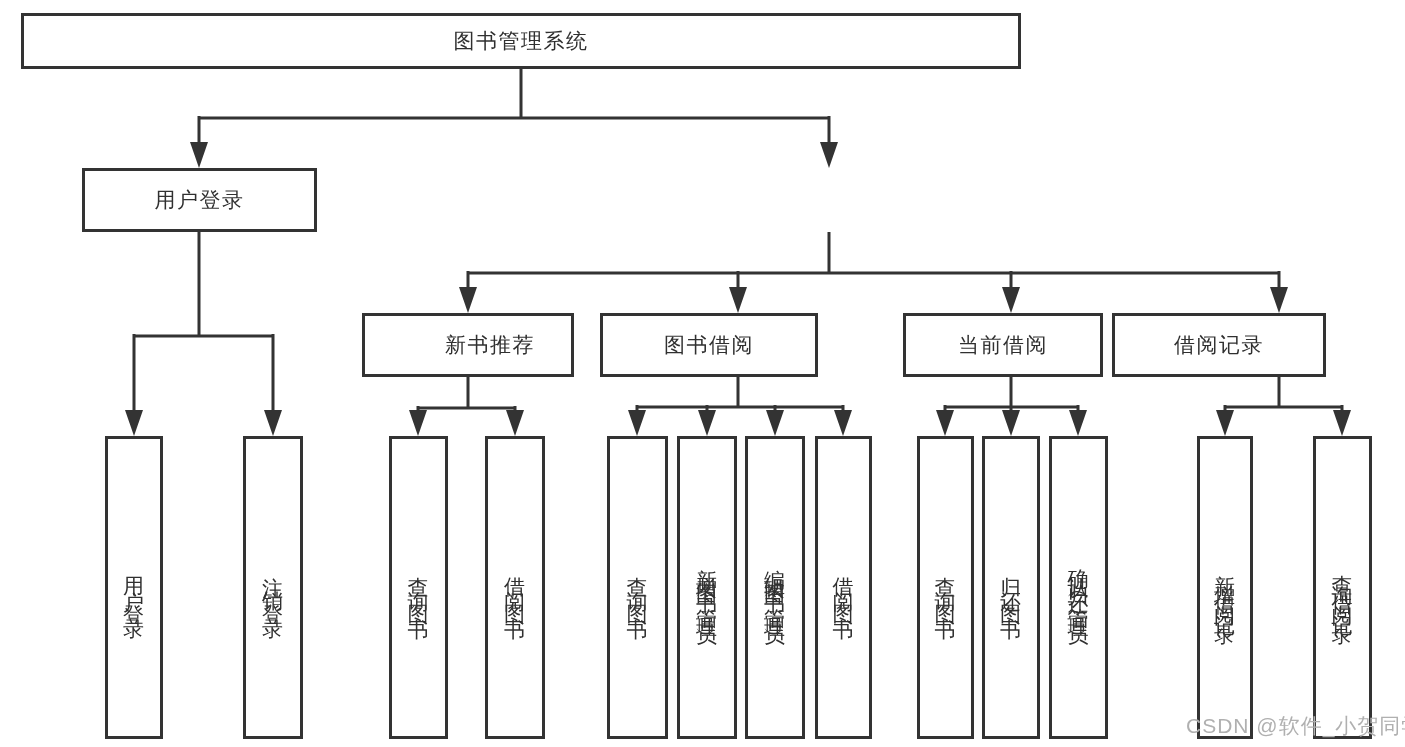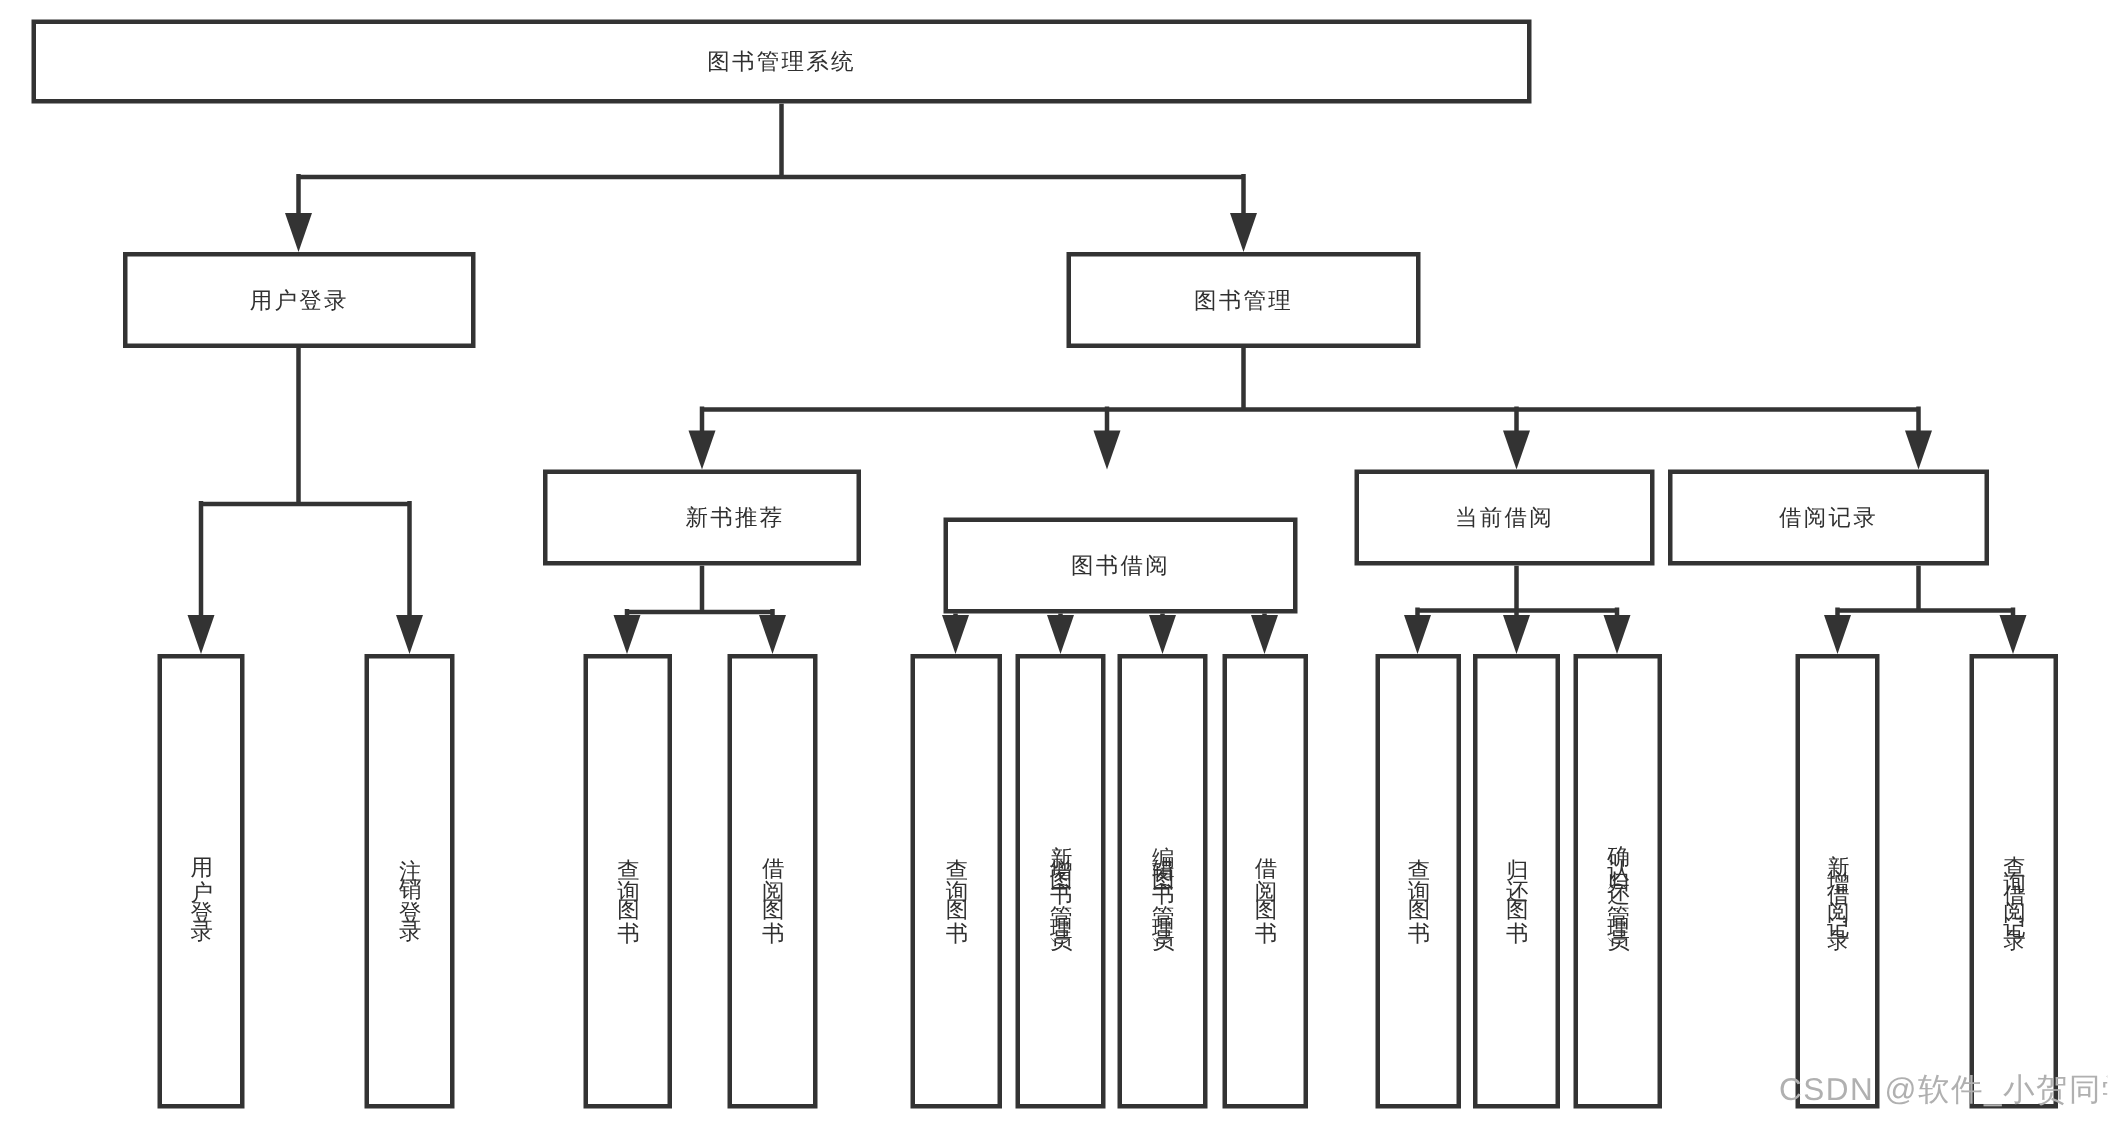--- a/index.html
+++ b/index.html
@@ -19,21 +19,21 @@
     pointer-events: none;
   }
   .box {
     position: absolute;
     box-sizing: border-box;
     border: 3px solid #333333;
     background: #ffffff;
     display: flex;
     align-items: center;
     justify-content: center;
-    font-size: 15px;
+    font-size: 21px;
     letter-spacing: 1.5px;
     color: #303030;
     text-align: center;
   }
   .lvl1, .lvl2 { top: 168px; height: 64px; }
   .lvl3 { top: 313px; height: 64px; }
   .tall { top: 436px; height: 303px; }
   .tall span {
     writing-mode: vertical-rl;
     text-orientation: mixed;
@@ -97,28 +97,25 @@
     </g>
   </svg>
 
   <div class="box" style="left:21px; top:13px; width:1000px; height:56px;">
     <span>图书管理系统</span>
   </div>
 
   <div class="box lvl1" style="left:82px; width:235px;">
     <span>用户登录</span>
   </div>
-  <div class="box lvl1" style="left:711px; width:236px;">
-    <span>图书管理</span>
-  </div>
 
   <div class="box lvl3" style="left:362px; width:212px;padding-left:44px;">
     <span>新书推荐</span>
   </div>
-  <div class="box lvl3" style="left:629px; width:236px;margin-top:32px;">
+  <div class="box lvl3" style="left:600px; width:218px;">
     <span>图书借阅</span>
   </div>
   <div class="box lvl3" style="left:903px; width:200px;">
     <span>当前借阅</span>
   </div>
   <div class="box lvl3" style="left:1112px; width:214px;">
     <span>借阅记录</span>
   </div>
 
   <div class="box tall" style="left:105px; width:58px;">

